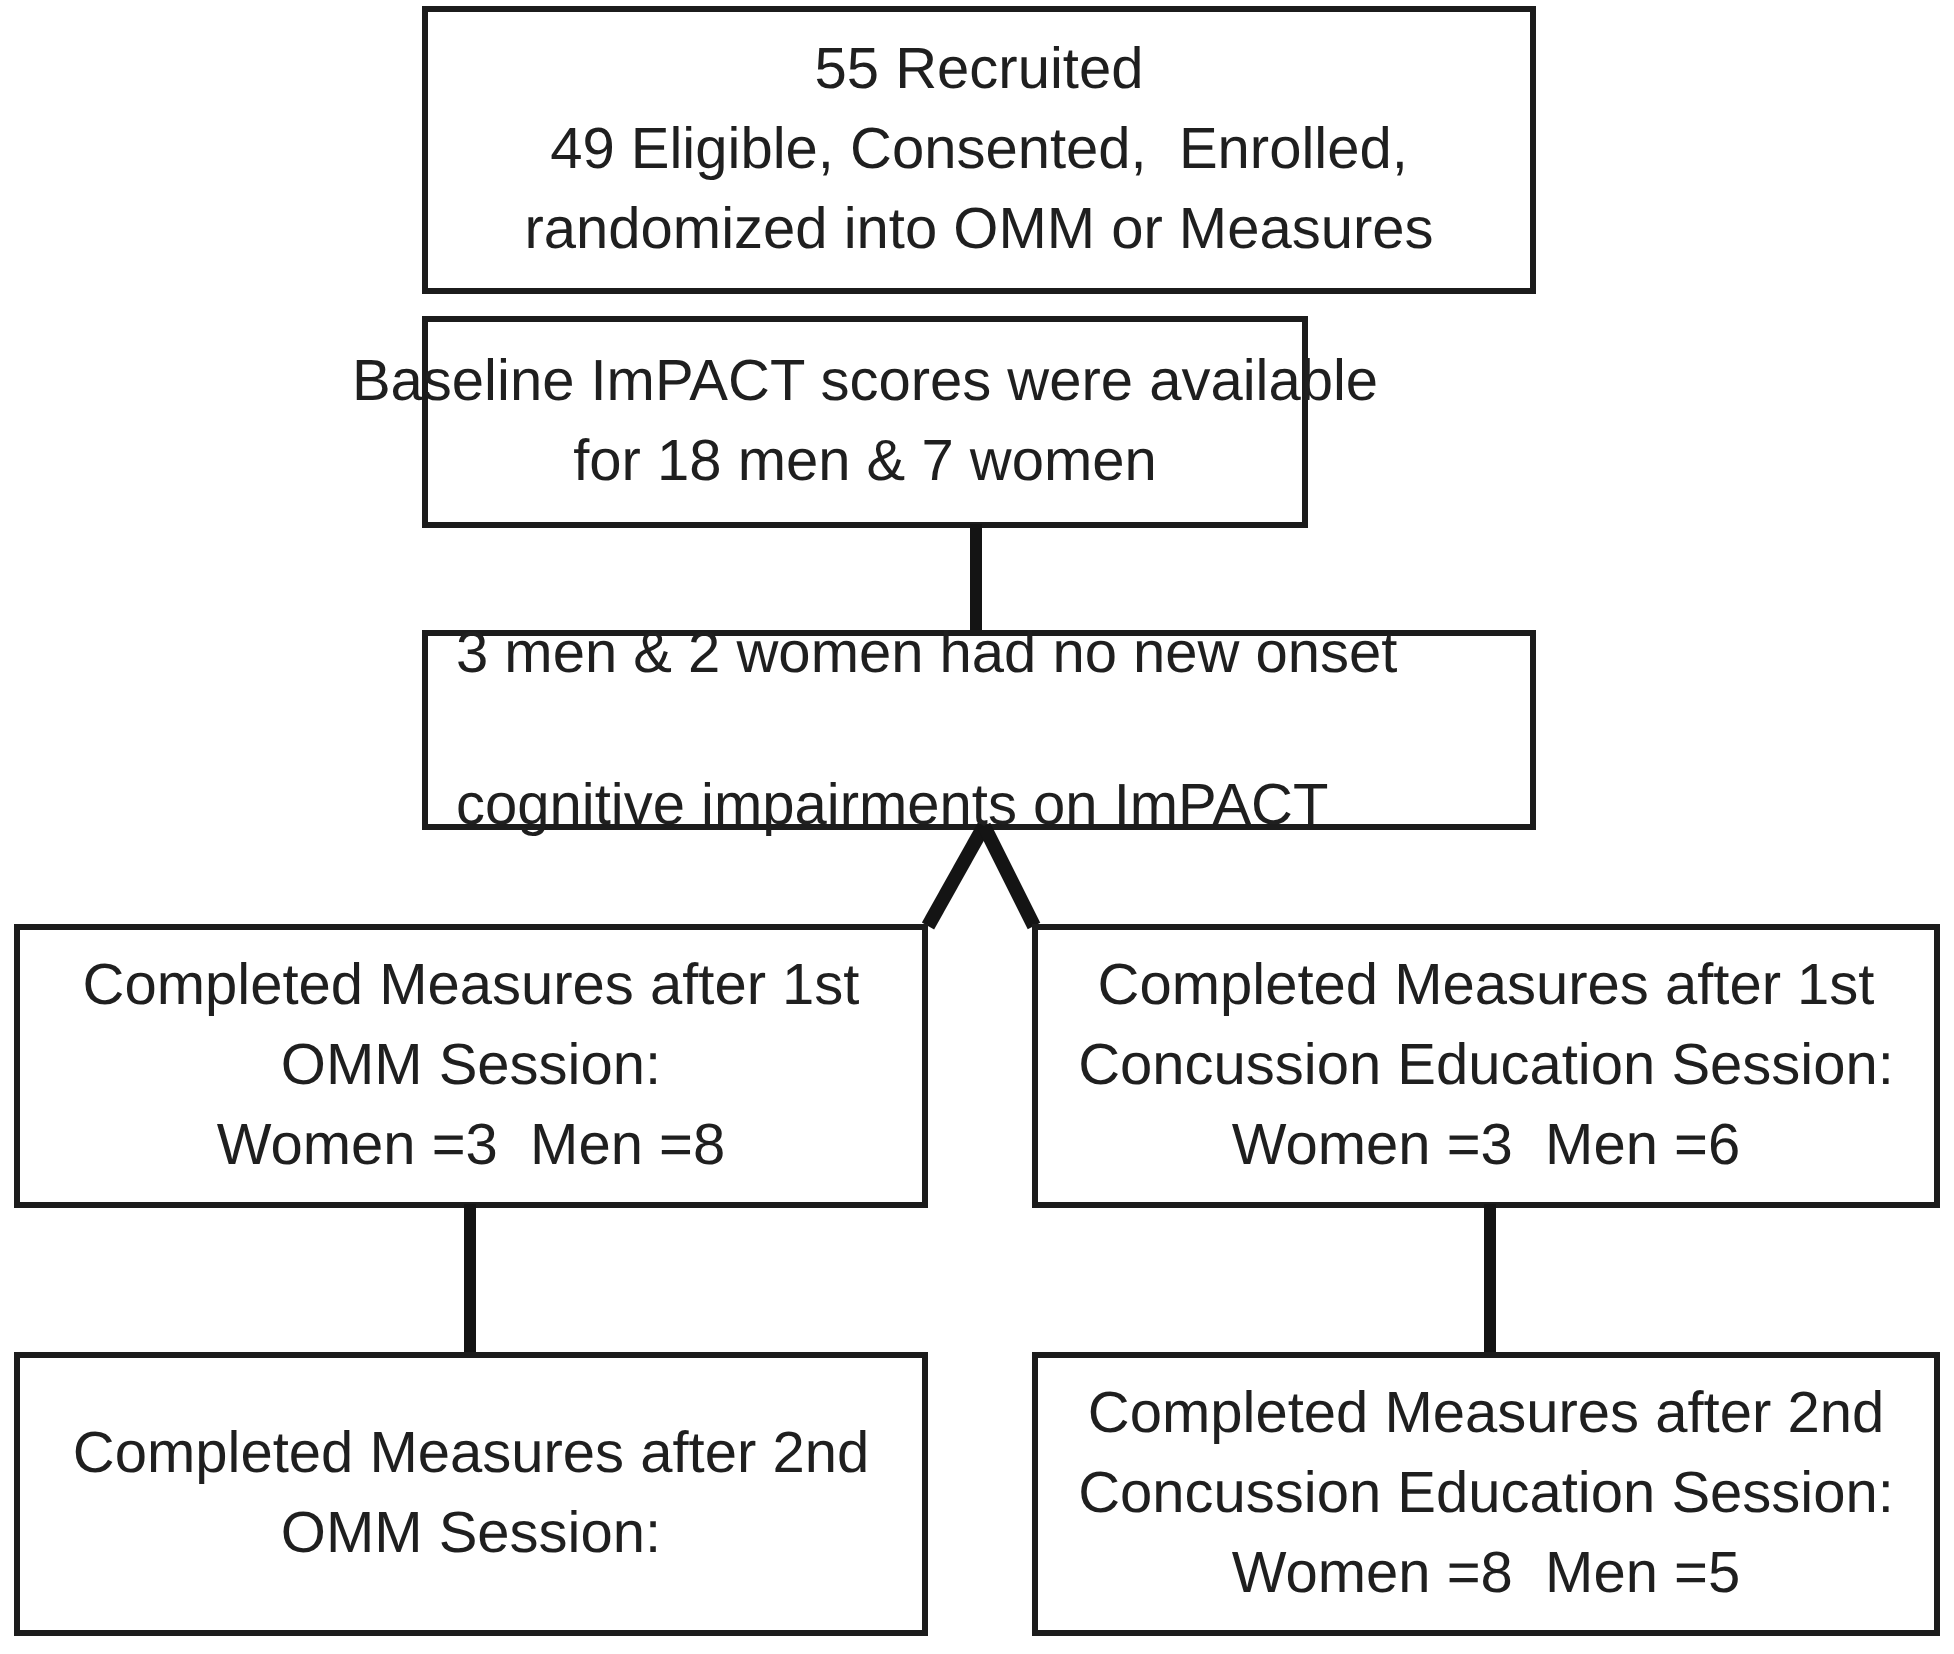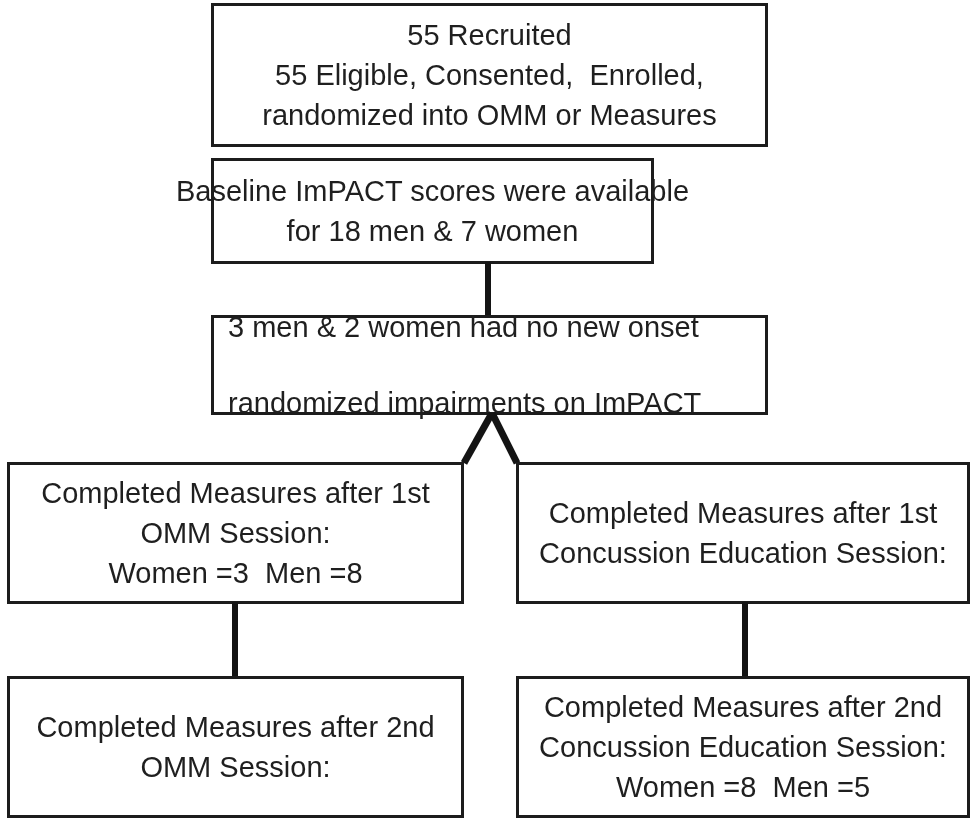--- a/index.html
+++ b/index.html
@@ -66,50 +66,51 @@
   #conn-left  { left: 232px; top: 602px; height: 76px; }
   #conn-right { left: 742px; top: 602px; height: 76px; }
 </style>
 </head>
 <body>
 
 <div id="canvas">
 
   <div class="node" id="node-recruited">
     <div class="line">55 Recruited</div>
-    <div class="line">55 Eligible, Consented,  Enrolled,</div>
+    <div class="line">49 Eligible, Consented,  Enrolled,</div>
     <div class="line">randomized into OMM or Measures</div>
   </div>
 
   <div class="node" id="node-baseline">
     <div class="line">Baseline ImPACT scores were available</div>
     <div class="line">for 18 men &amp; 7 women</div>
   </div>
 
   <div class="connector-v" id="conn-mid"></div>
 
   <div class="node align-left" id="node-impairment">
     <div class="line">3 men &amp; 2 women had no new onset</div>
-    <div class="line">randomized impairments on ImPACT</div>
+    <div class="line">cognitive impairments on ImPACT</div>
   </div>
 
   <svg class="branch-svg" viewBox="0 0 80 58" xmlns="http://www.w3.org/2000/svg">
     <line x1="42" y1="4" x2="14" y2="54" stroke="#141414" stroke-width="7"></line>
     <line x1="42" y1="4" x2="67" y2="54" stroke="#141414" stroke-width="7"></line>
   </svg>
 
   <div class="node" id="node-omm1">
     <div class="line">Completed Measures after 1st</div>
     <div class="line">OMM Session:</div>
     <div class="line">Women =3  Men =8</div>
   </div>
 
   <div class="node" id="node-edu1">
     <div class="line">Completed Measures after 1st</div>
     <div class="line">Concussion Education Session:</div>
+    <div class="line">Women =3  Men =6</div>
   </div>
 
   <div class="connector-v" id="conn-left"></div>
   <div class="connector-v" id="conn-right"></div>
 
   <div class="node" id="node-omm2">
     <div class="line">Completed Measures after 2nd</div>
     <div class="line">OMM Session:</div>
   </div>
 

